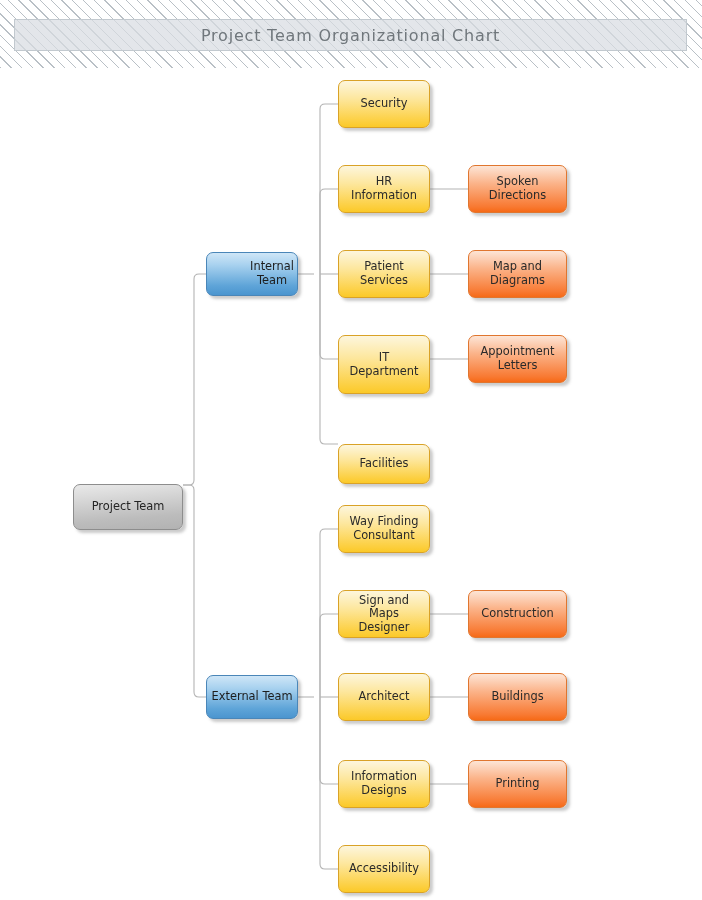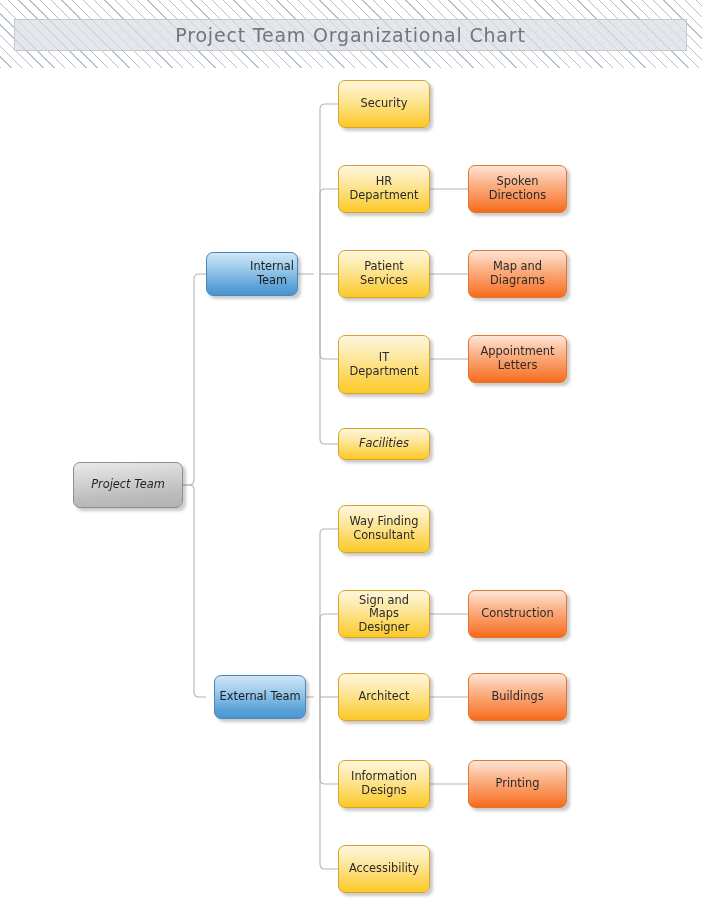--- a/index.html
+++ b/index.html
@@ -23,21 +23,21 @@
   #banner-inner{
     position:absolute;left:14px;top:19px;width:673px;height:32px;
     background:rgba(216,221,226,0.72);
     border:1px solid #c2c9cf;
     box-sizing:border-box;
   }
   #banner-title{
     position:absolute;left:14px;top:19px;width:673px;height:32px;
     display:flex;align-items:center;justify-content:center;
     color:#70777c;
-    font-size:19px;
+    font-size:16px;
     letter-spacing:.8px;
     white-space:nowrap;
     font-weight:400;
   }
 
   
   #wires{position:absolute;left:0;top:0;width:702px;height:900px;}
   #wires path{fill:none;stroke:#b4b4b4;stroke-width:1.1;}
 
   
@@ -105,44 +105,44 @@
     <path d="M320,697 L320,864 Q320,869 325,869 L338,869"></path>
 
     <path d="M430,189 L468,189"></path>
     <path d="M430,274 L468,274"></path>
     <path d="M430,359 L468,359"></path>
     <path d="M430,614 L468,614"></path>
     <path d="M430,697 L468,697"></path>
     <path d="M430,784 L468,784"></path>
   </svg>
 
-  <div class="node root" style="left:73px;top:462px;width:110px;height:46px;font-style:italic;">
+  <div class="node root" style="left:73px;top:484px;width:110px;height:46px;">
     <span class="lbl">Project Team</span>
   </div>
 
   <div class="node team" style="left:206px;top:252px;width:92px;height:44px;padding-left:44px;">
     <span class="lbl">Internal Team</span>
   </div>
-  <div class="node team" style="left:206px;top:675px;width:92px;height:44px;margin-left:8px;">
+  <div class="node team" style="left:206px;top:675px;width:92px;height:44px;">
     <span class="lbl">External Team</span>
   </div>
 
   <div class="node dept" style="left:338px;top:80px;width:92px;height:48px;">
     <span class="lbl">Security</span>
   </div>
   <div class="node dept" style="left:338px;top:165px;width:92px;height:48px;">
-    <span class="lbl">HR Department</span>
+    <span class="lbl">HR Information</span>
   </div>
   <div class="node dept" style="left:338px;top:250px;width:92px;height:48px;">
     <span class="lbl">Patient Services</span>
   </div>
   <div class="node dept" style="left:338px;top:335px;width:92px;height:59px;">
     <span class="lbl">IT Department</span>
   </div>
-  <div class="node dept" style="left:338px;top:428px;width:92px;height:32px;font-style:italic;">
+  <div class="node dept" style="left:338px;top:444px;width:92px;height:40px;">
     <span class="lbl">Facilities</span>
   </div>
 
   <div class="node dept" style="left:338px;top:505px;width:92px;height:48px;">
     <span class="lbl">Way Finding
 Consultant</span>
   </div>
   <div class="node dept" style="left:338px;top:590px;width:92px;height:48px;">
     <span class="lbl">Sign and Maps
 Designer</span>

